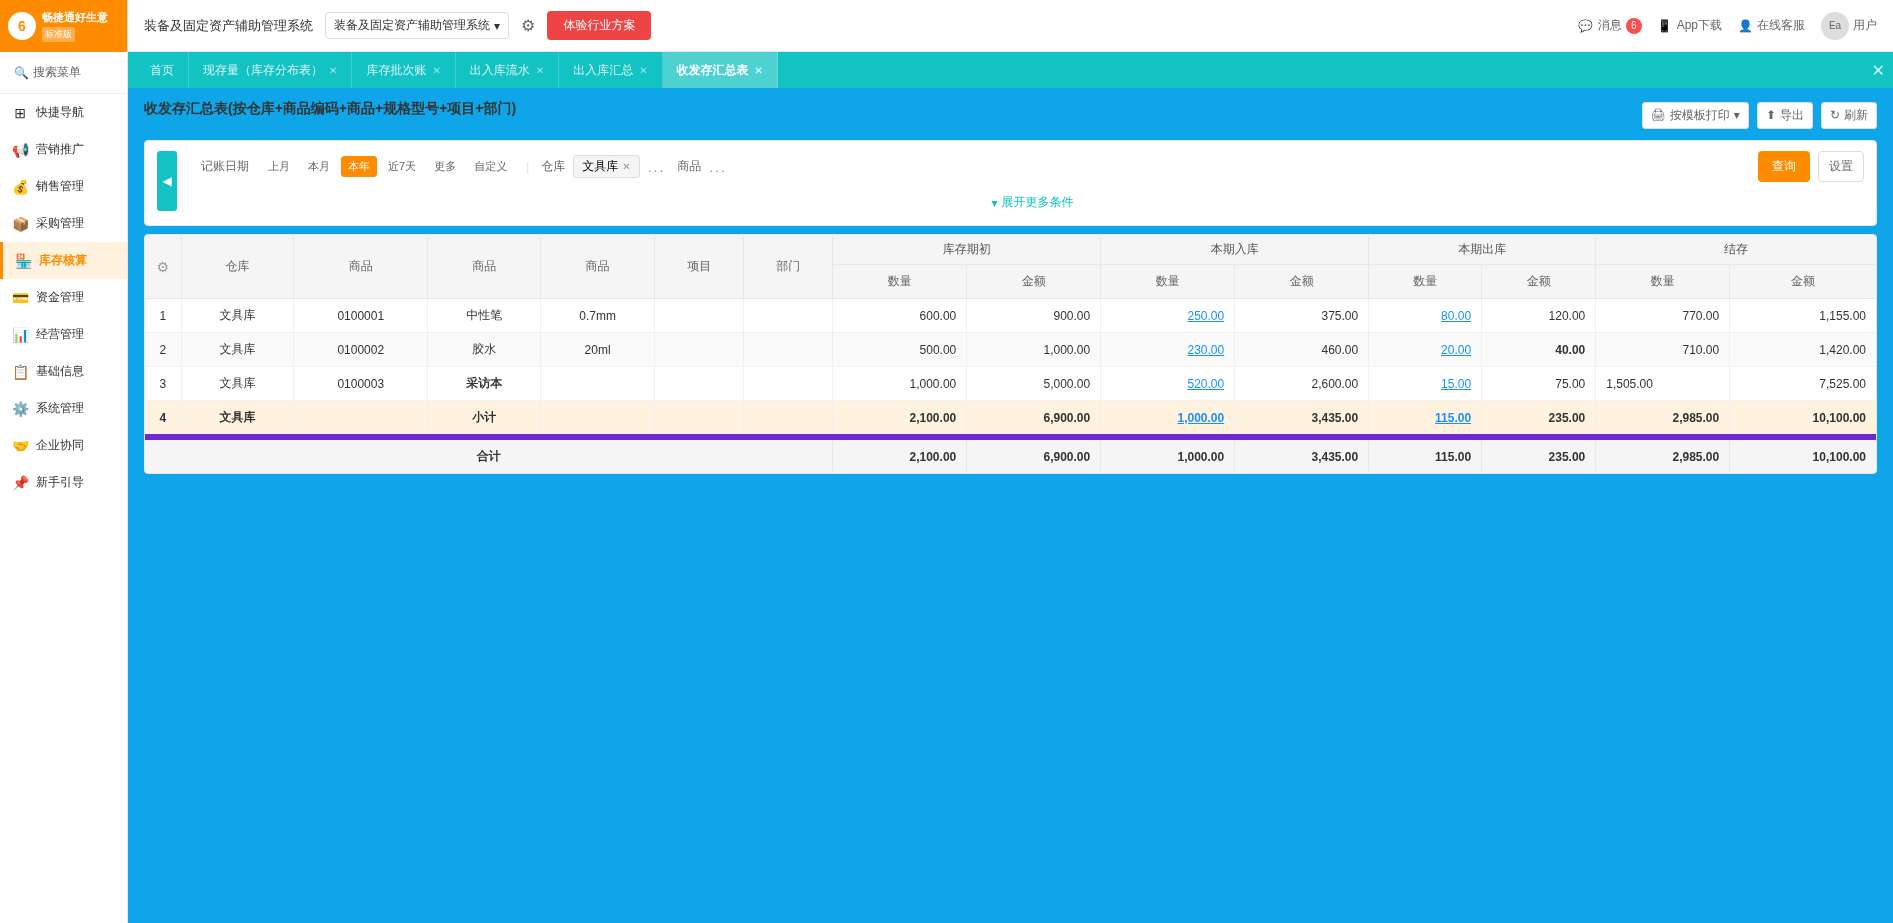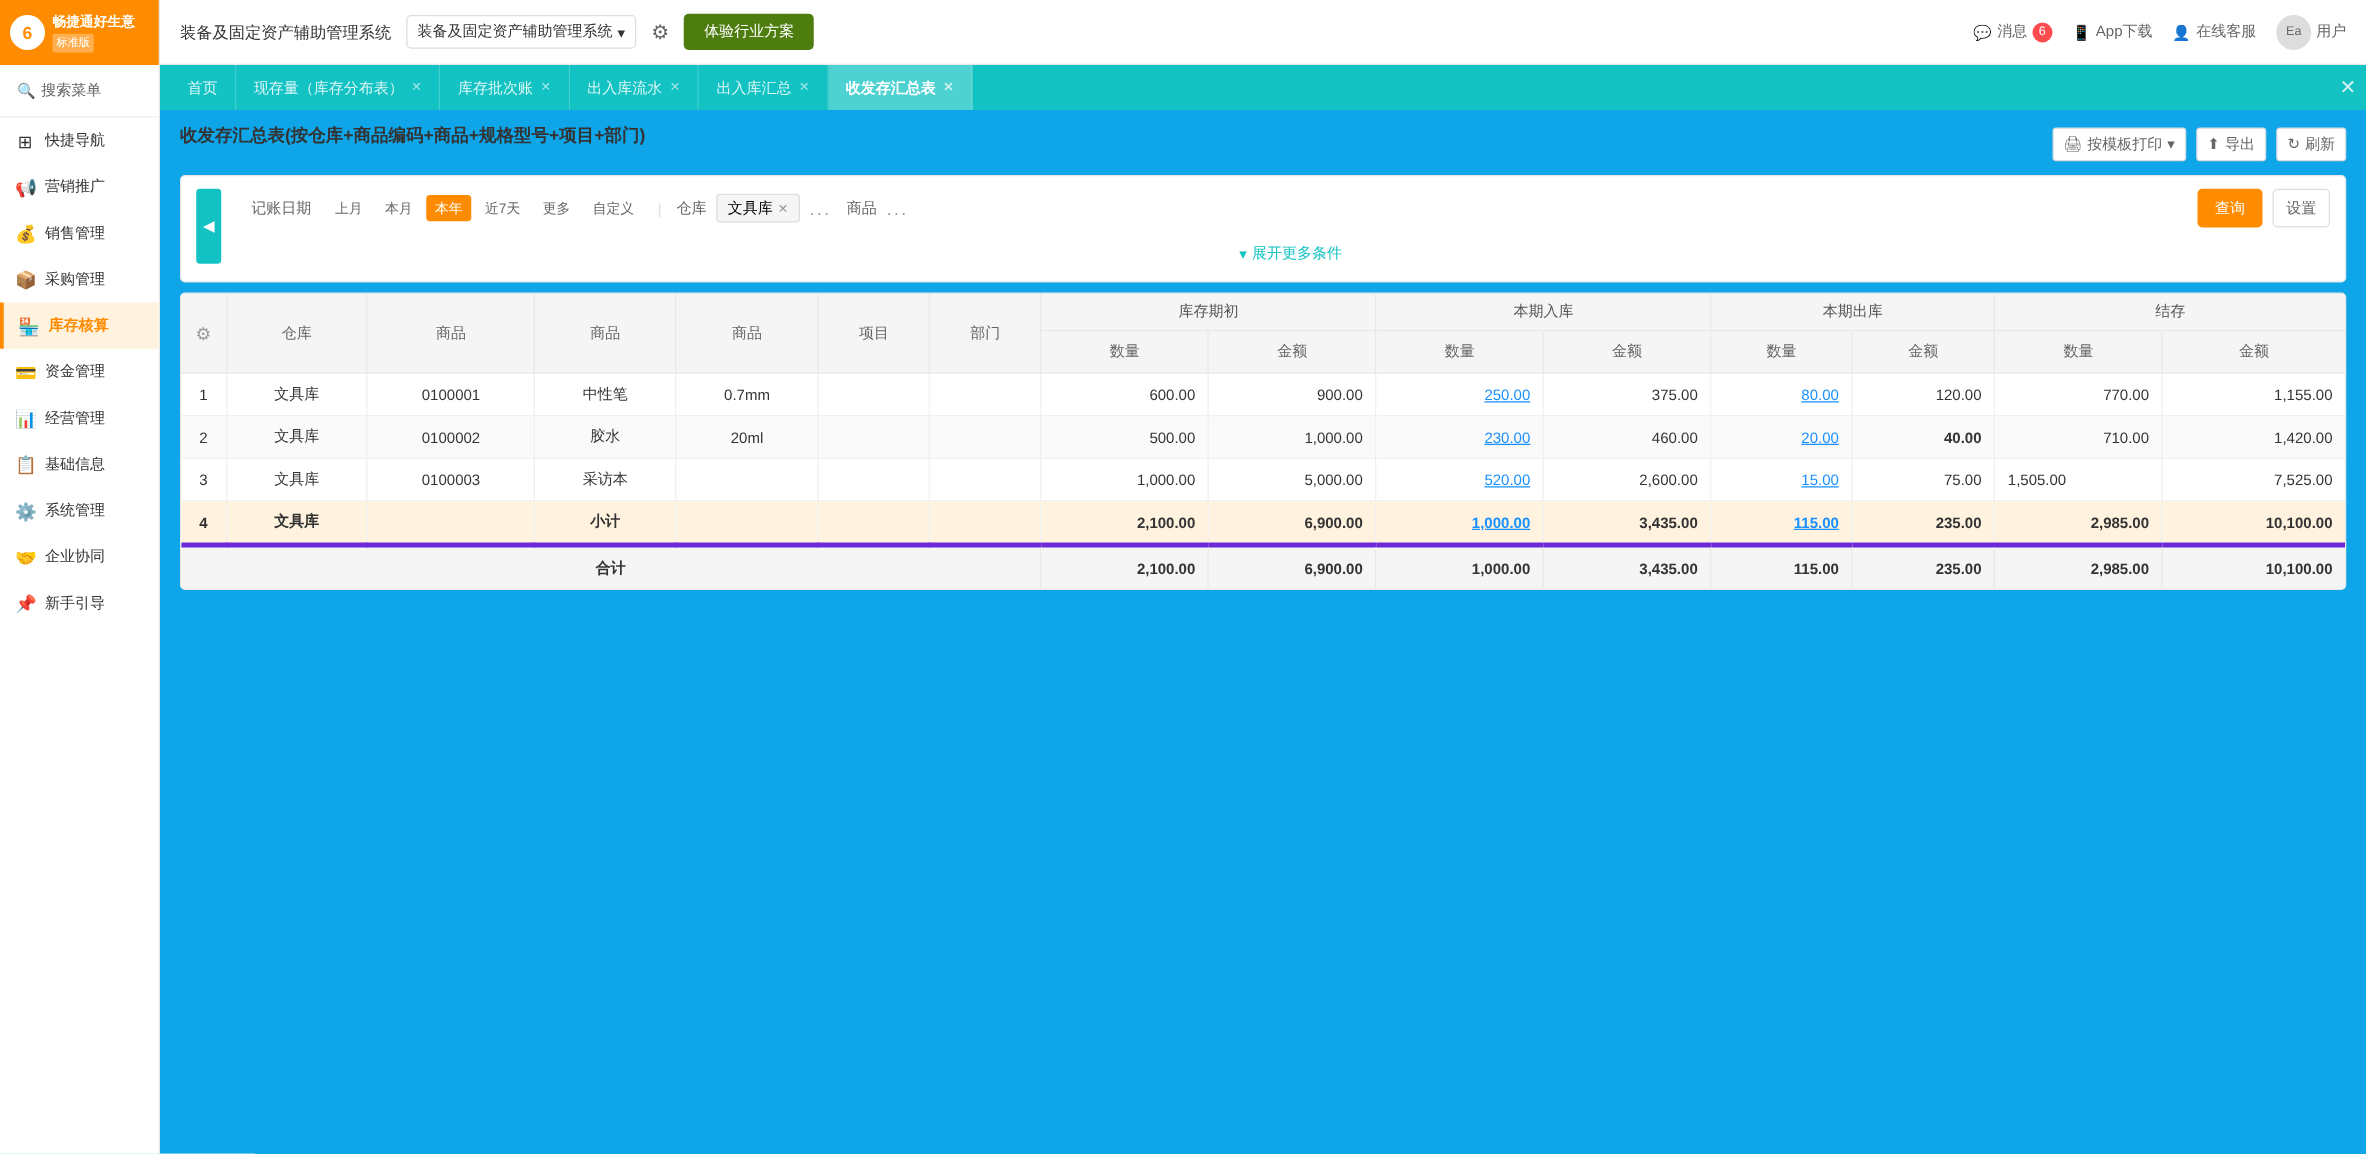--- a/index.html
+++ b/index.html
@@ -72,21 +72,21 @@
       border-bottom: 1px solid #e8e8e8;
     }
     .topbar-left { display: flex; align-items: center; gap: 12px; }
     .system-title { font-size: 13px; color: #333; }
     .topbar-selector {
       display: flex; align-items: center; gap: 4px;
       border: 1px solid #ddd; border-radius: 4px; padding: 4px 8px;
       cursor: pointer; color: #333; font-size: 12px;
     }
     .try-btn {
-      background: #4d7c0f; color: #fff;
+      background: #ef4444; color: #fff;
       border: none; border-radius: 4px;
       padding: 6px 16px; cursor: pointer; font-size: 12px;
     }
     .topbar-right { display: flex; align-items: center; gap: 16px; color: #666; font-size: 12px; }
     .topbar-right-item { display: flex; align-items: center; gap: 4px; cursor: pointer; }
     .badge {
       background: #ff4d4f; color: #fff;
       border-radius: 50%; width: 16px; height: 16px;
       display: flex; align-items: center; justify-content: center;
       font-size: 10px;
@@ -212,21 +212,21 @@
       border-right: 1px solid #f0f0f0;
       color: #333;
     }
     tbody td:last-child { border-right: none; }
     .num-cell { text-align: right; }
     tfoot tr { background: #f5f5f5; }
     tfoot td {
       padding: 8px 10px;
       text-align: center;
       font-weight: bold;
-      border-top: 4px solid #6d28d9;
+      border-top: 6px solid #6d28d9;
       border-right: 1px solid #e8e8e8;
       color: #333;
     }
     tfoot td:last-child { border-right: none; }
 
     .settings-gear { color: #999; cursor: pointer; font-size: 14px; }
     .arrow-btn {
       background: #13c2c2; color: #fff;
       border: none; border-radius: 3px;
       width: 20px; height: 60px;
@@ -492,21 +492,21 @@
               <td style="text-align: right;">460.00</td>
               <td style="text-align: right; color: rgb(24, 144, 255); text-decoration: underline; cursor: pointer;">20.00</td>
               <td style="text-align: right; font-weight: bold;">40.00</td>
               <td style="text-align: right;">710.00</td>
               <td style="text-align: right;">1,420.00</td>
             </tr>
             <tr>
               <td style="text-align: center;">3</td>
               <td style="text-align: center;">文具库</td>
               <td style="text-align: center;">0100003</td>
-              <td style="text-align: center;">采访本</td>
+              <td style="text-align: center; font-weight: bold;">采访本</td>
               <td style="text-align: center;"></td>
               <td style="text-align: center;"></td>
               <td style="text-align: center;"></td>
               <td style="text-align: right;">1,000.00</td>
               <td style="text-align: right;">5,000.00</td>
               <td style="text-align: right; color: rgb(24, 144, 255); text-decoration: underline; cursor: pointer;">520.00</td>
               <td style="text-align: right;">2,600.00</td>
               <td style="text-align: right; color: rgb(24, 144, 255); text-decoration: underline; cursor: pointer;">15.00</td>
               <td style="text-align: right;">75.00</td>
               <td style="text-align: left;">1,505.00</td>

